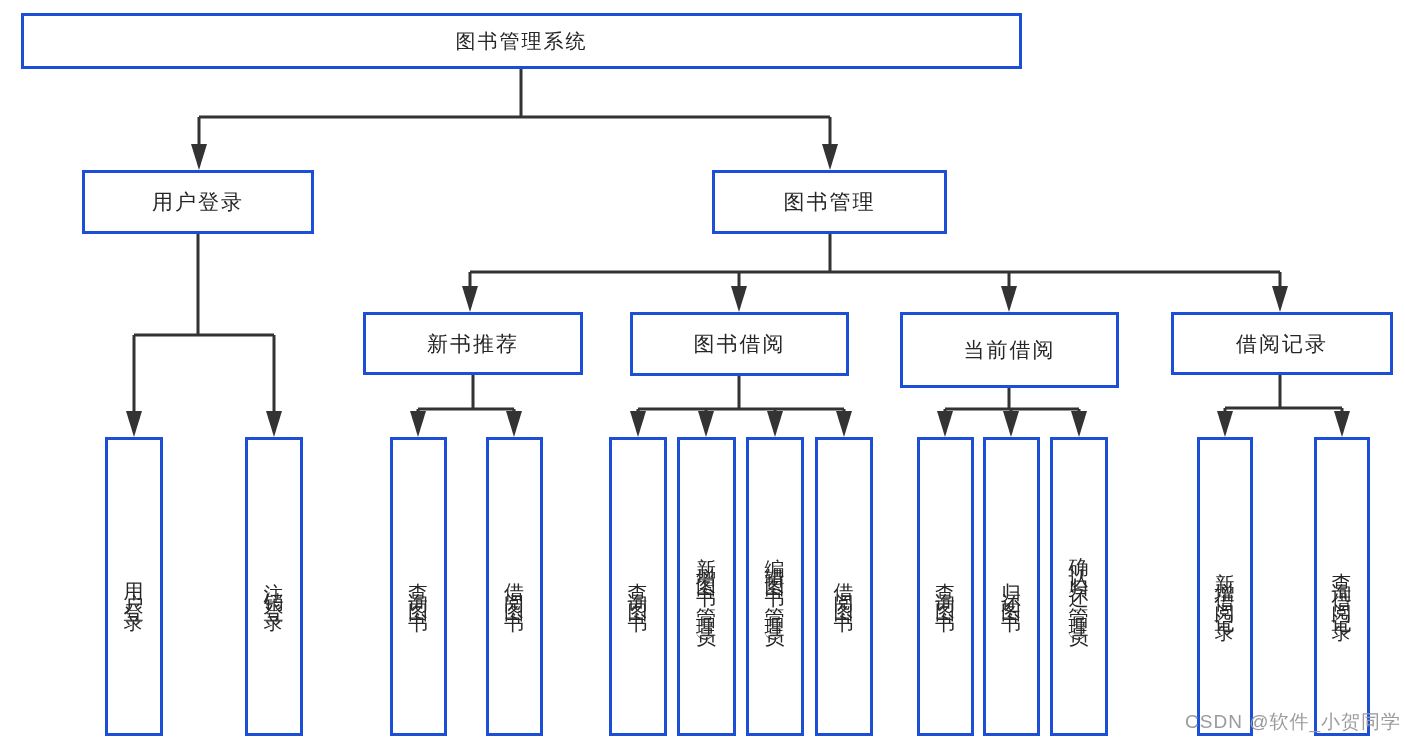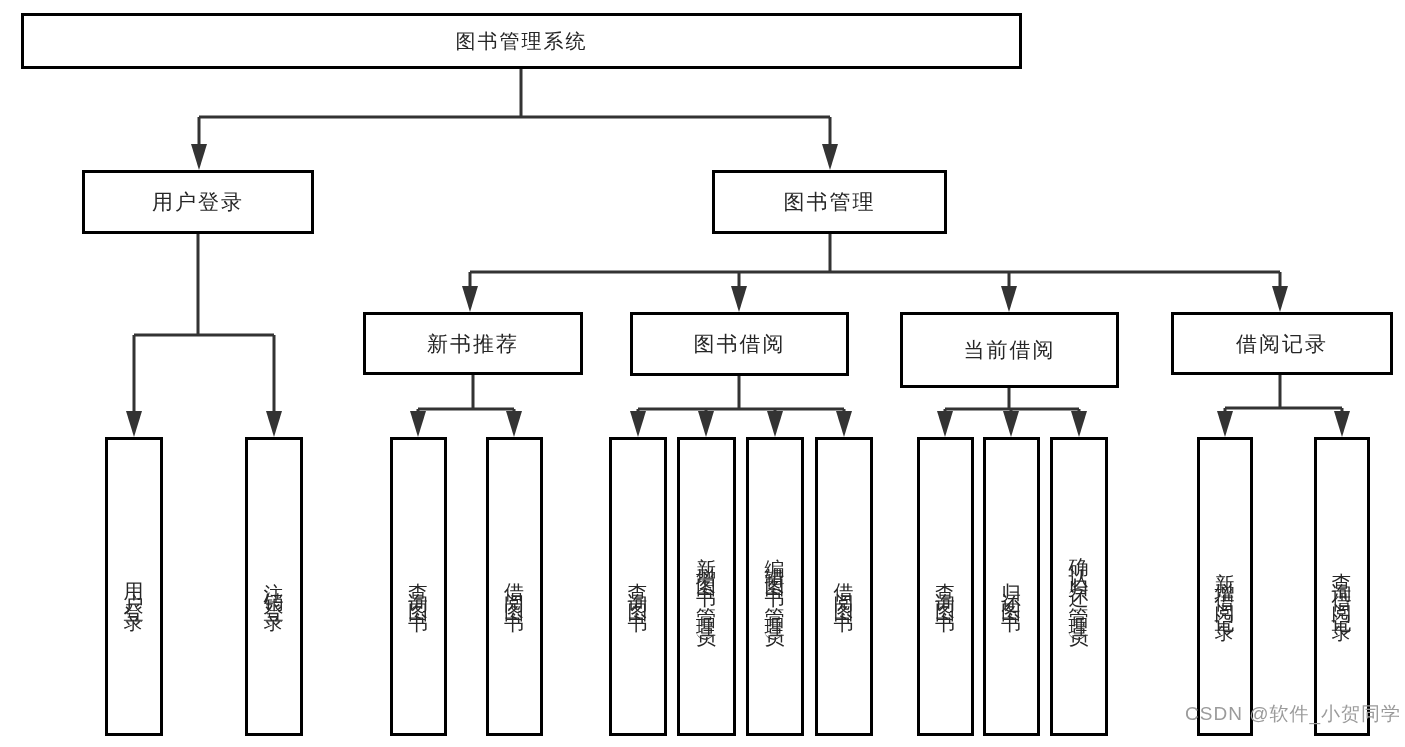--- a/index.html
+++ b/index.html
@@ -7,21 +7,21 @@
   body { font-family: "Liberation Sans", sans-serif; }
   .canvas {
     position: relative;
     width: 1405px;
     height: 747px;
     background: #ffffff;
     overflow: hidden;
   }
   .node {
     position: absolute;
-    border: 3px solid #000000;
+    border: 3px solid #1d4ed8;
     background: #ffffff;
     color: #262626;
     display: flex;
     align-items: center;
     justify-content: center;
     z-index: 2;
   }
   .h-node { font-size: 21px; letter-spacing: 2px; white-space: nowrap; }
   .root-node { font-size: 20px; }
   .v-node {
@@ -33,21 +33,21 @@
     white-space: nowrap;
   }
   .connectors {
     position: absolute;
     left: 0; top: 0;
     z-index: 1;
   }
   .watermark {
     position: absolute;
     right: 4px;
-    bottom: 20px;
+    bottom: 12px;
     font-size: 19px;
     color: #9b9b9b;
     letter-spacing: 1px;
     z-index: 3;
     white-space: nowrap;
   }
 </style>
 </head>
 <body>
 

